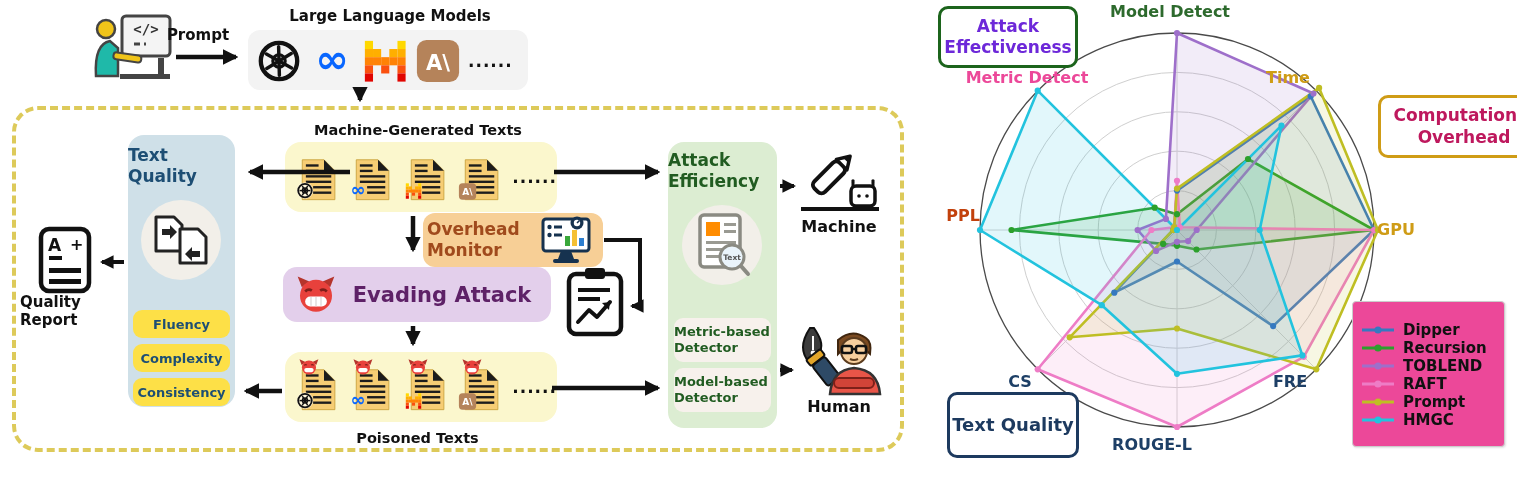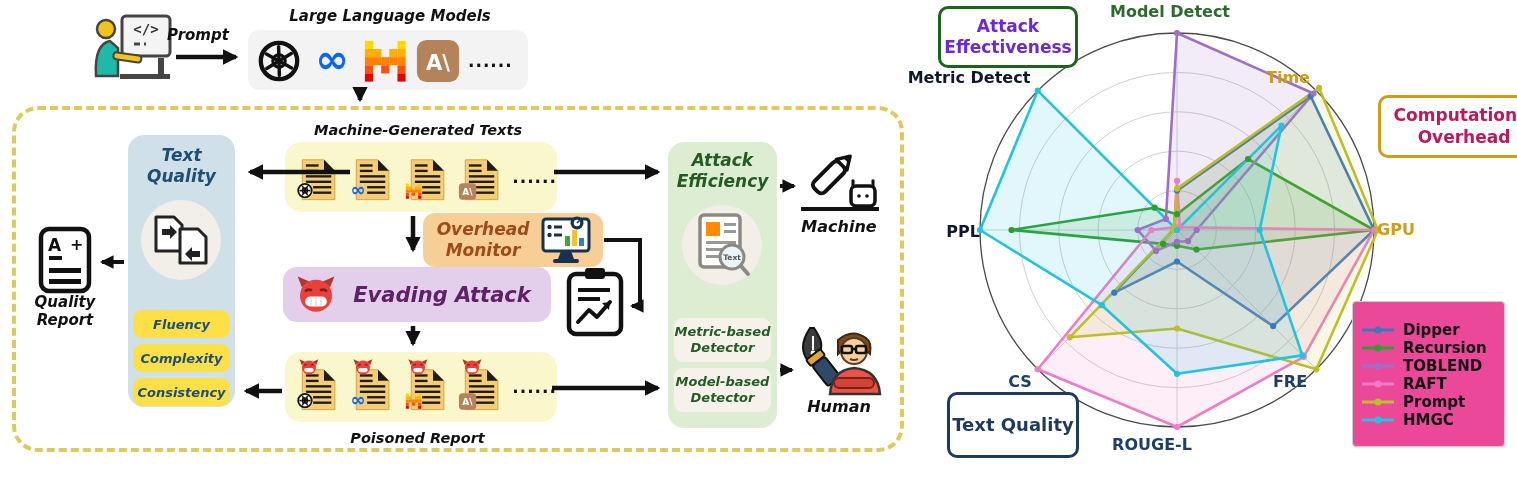--- a/index.html
+++ b/index.html
@@ -1,18 +1,18 @@
 <!DOCTYPE html>
 <html><head>
 <meta charset="utf-8">
 <style>
   html,body{margin:0;padding:0;background:#fff;font-family:"DejaVu Sans",sans-serif;}
   #canvas{position:relative;width:1517px;height:494px;background:#fff;overflow:hidden;}
   .abs{position:absolute;}
-  .ctr{display:flex;align-items:center;justify-content:center;text-align:center;font-style:italic;}
+  .ctr{display:flex;align-items:center;justify-content:center;text-align:left;}
 
   
   #dashed-box{left:12px;top:106px;width:884px;height:338px;border:4px dashed #ddca5a;border-radius:26px;}
   #llm-box{left:248px;top:30px;width:280px;height:60px;background:#f3f3f3;border-radius:12px;}
   #llm-title{left:262px;top:6px;width:256px;height:20px;font-size:15px;font-weight:bold;color:#111;}
   #llm-logos{left:256px;top:34px;width:268px;height:54px;display:flex;align-items:center;gap:7px;}
   .dots{font-size:17px;font-weight:bold;color:#111;letter-spacing:1px;}
   #prompt-label{left:165px;top:26px;width:66px;height:18px;font-size:15px;font-weight:bold;color:#111;}
   #mgt-label{left:300px;top:121px;width:236px;height:18px;font-size:14.5px;font-weight:bold;color:#111;}
   .texts-box{width:262px;height:70px;background:#fbf7cd;border-radius:16px;display:flex;align-items:center;padding-left:10px;gap:9px;}
@@ -334,21 +334,21 @@
           <path d="M3.5,7 L1,0.5 L8,3.5 Z" fill="#b5342c"></path>
           <path d="M20.5,7 L23,0.5 L16,3.5 Z" fill="#b5342c"></path>
           <circle cx="12" cy="10" r="8.2" fill="#e8413c"></circle>
           <rect x="6.5" y="10.5" width="11" height="5" rx="2.5" fill="#fff"></rect>
           <path d="M6.5,7.5 Q8,6 9.5,7.3" stroke="#7e1f1a" stroke-width="1.3" fill="none"></path>
           <path d="M17.5,7.5 Q16,6 14.5,7.3" stroke="#7e1f1a" stroke-width="1.3" fill="none"></path>
         </g>
       </svg>
       <span class="dots">......</span>
     </div>
-  <div class="abs ctr" id="poisoned-label">Poisoned Report</div>
+  <div class="abs ctr" id="poisoned-label">Poisoned Texts</div>
 
   <svg class="abs" style="left:563px;top:266px" width="64" height="72" viewBox="0 0 64 72">
     <rect x="6" y="8" width="52" height="60" rx="7" fill="#fff" stroke="#111" stroke-width="4.5"></rect>
     <rect x="22" y="2" width="20" height="11" rx="3" fill="#111"></rect>
     <rect x="15" y="22" width="32" height="4" fill="#111"></rect>
     <rect x="15" y="31" width="22" height="4" fill="#111"></rect>
     <path d="M15,56 L26,44 L34,51 L47,36" fill="none" stroke="#111" stroke-width="4" stroke-linecap="round" stroke-linejoin="round"></path>
     <path d="M47,36 l-8,1 7,7 z" fill="#111"></path>
   </svg>
 
@@ -493,22 +493,22 @@
       <circle cx="50.0" cy="230.0" r="3.1" fill="#22c3de"></circle>
       <circle cx="107.7" cy="90.7" r="3.1" fill="#22c3de"></circle>
     </svg>
   <div class="abs" id="axis-labels">
       <div class="axis-label" style="left: 1170px; top: 11px; color: rgb(45, 106, 45);">Model Detect</div>
       <div class="axis-label" style="left: 1288px; top: 77px; color: rgb(207, 156, 22);">Time</div>
       <div class="axis-label" style="left: 1396px; top: 229px; color: rgb(207, 156, 22);">GPU</div>
       <div class="axis-label" style="left: 1290px; top: 381px; color: rgb(29, 63, 102);">FRE</div>
       <div class="axis-label" style="left: 1152px; top: 444px; color: rgb(29, 63, 102);">ROUGE-L</div>
       <div class="axis-label" style="left: 1020px; top: 381px; color: rgb(29, 63, 102);">CS</div>
-      <div class="axis-label" style="left: 963px; top: 231px; color: #0f172a;">PPL</div>
-      <div class="axis-label" style="left: 969px; top: 77px; color: #0f172a;">Metric Detect</div>
+      <div class="axis-label" style="left: 963px; top: 215px; color: #c2410c;">PPL</div>
+      <div class="axis-label" style="left: 1027px; top: 77px; color: #ec4899;">Metric Detect</div>
     </div>
 
   <div class="abs anno-box" id="anno-0" style="border-color: rgb(28, 100, 28); color: #6d28d9;">Attack Effectiveness</div>
   <div class="abs anno-box" id="anno-1" style="border-color: rgb(207, 156, 22); color: #be185d; margin-left: 32px;">Computational Overhead</div>
   <div class="abs anno-box" id="anno-2" style="border-color: rgb(29, 58, 95); color: rgb(29, 58, 95);">Text Quality</div>
 
   <div class="abs" id="legend">
       <div class="legend-row">
         <svg width="34" height="12">
           <line x1="1" y1="6" x2="33" y2="6" stroke="#3579c0" stroke-width="3"></line>

